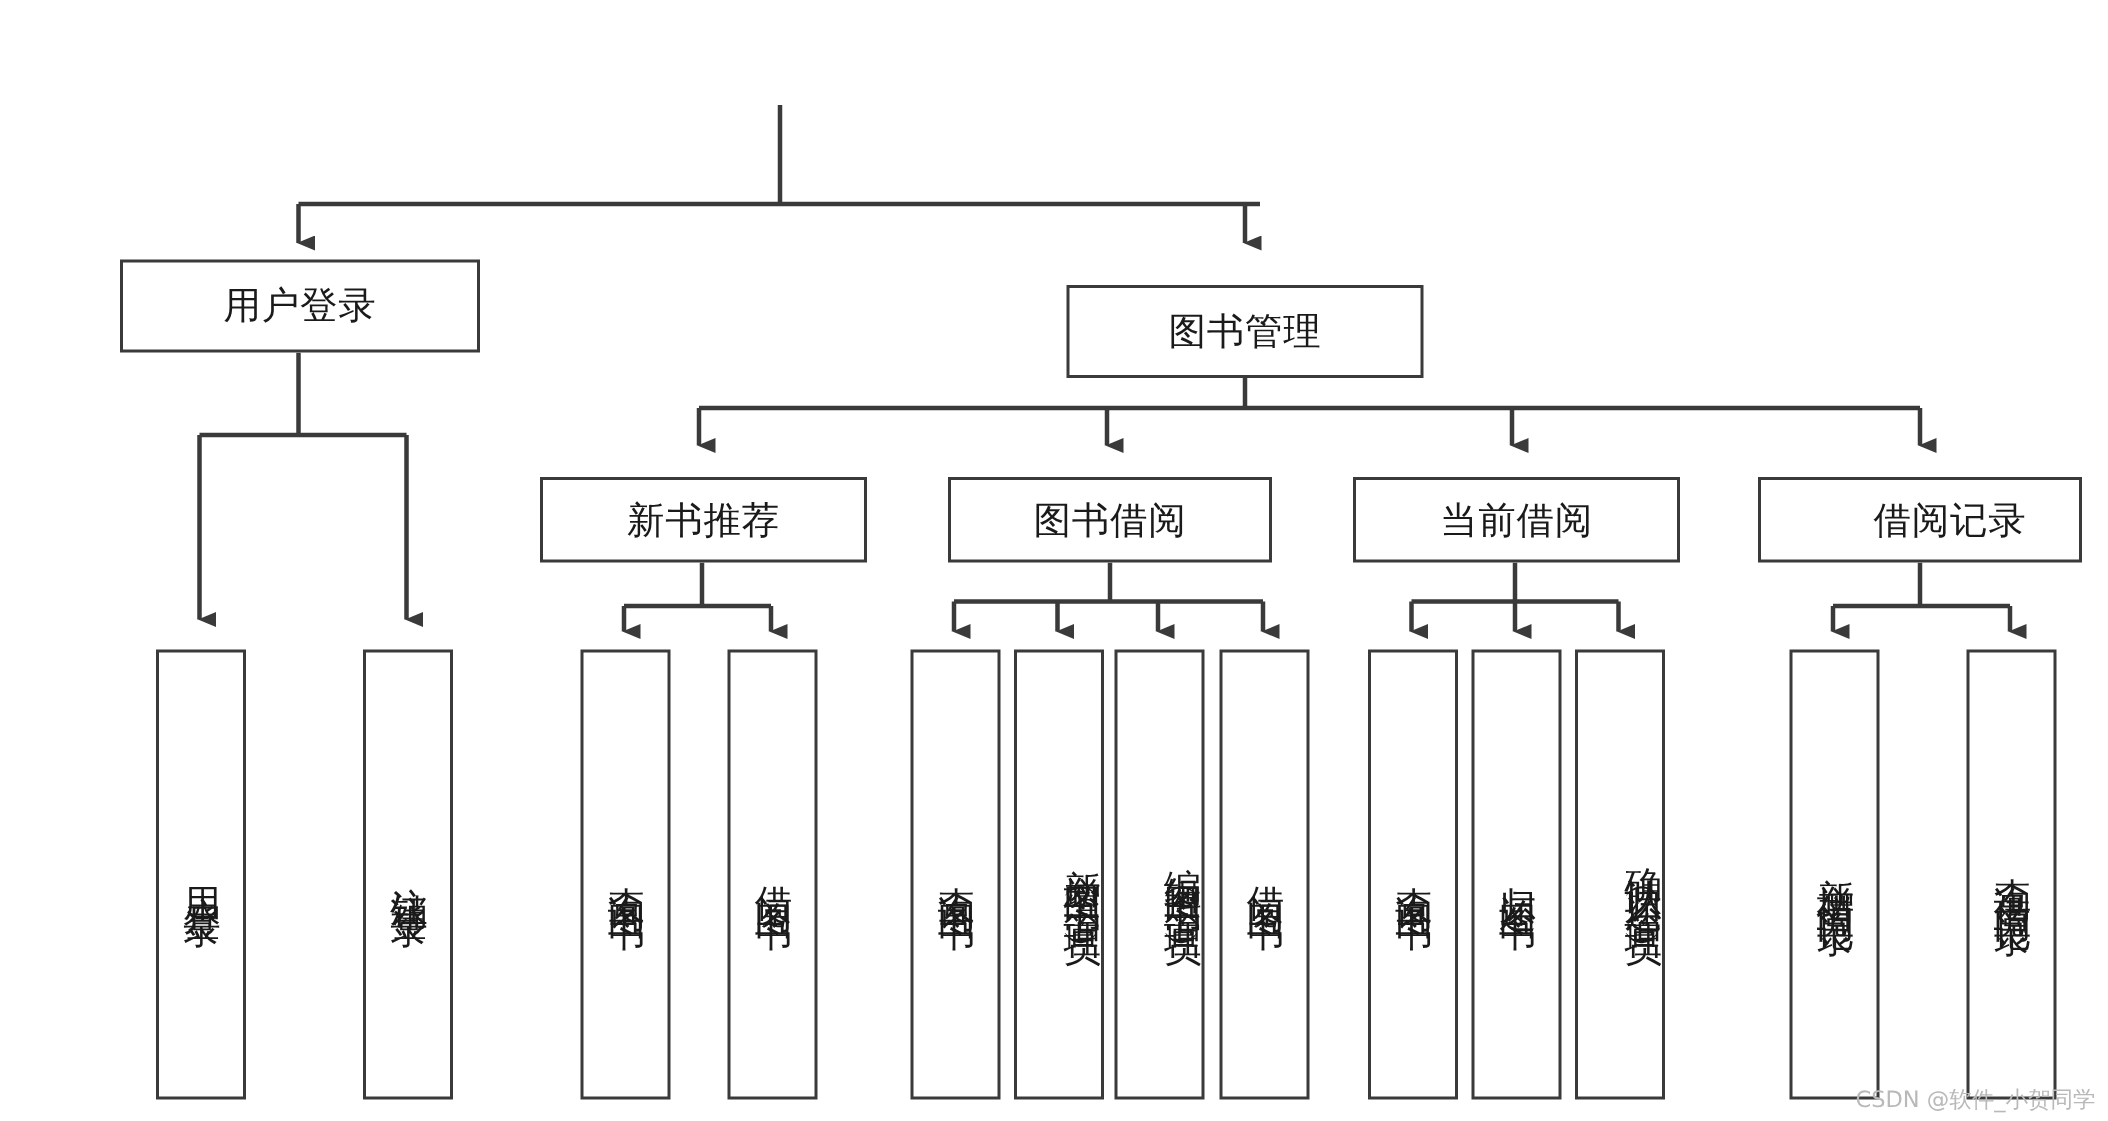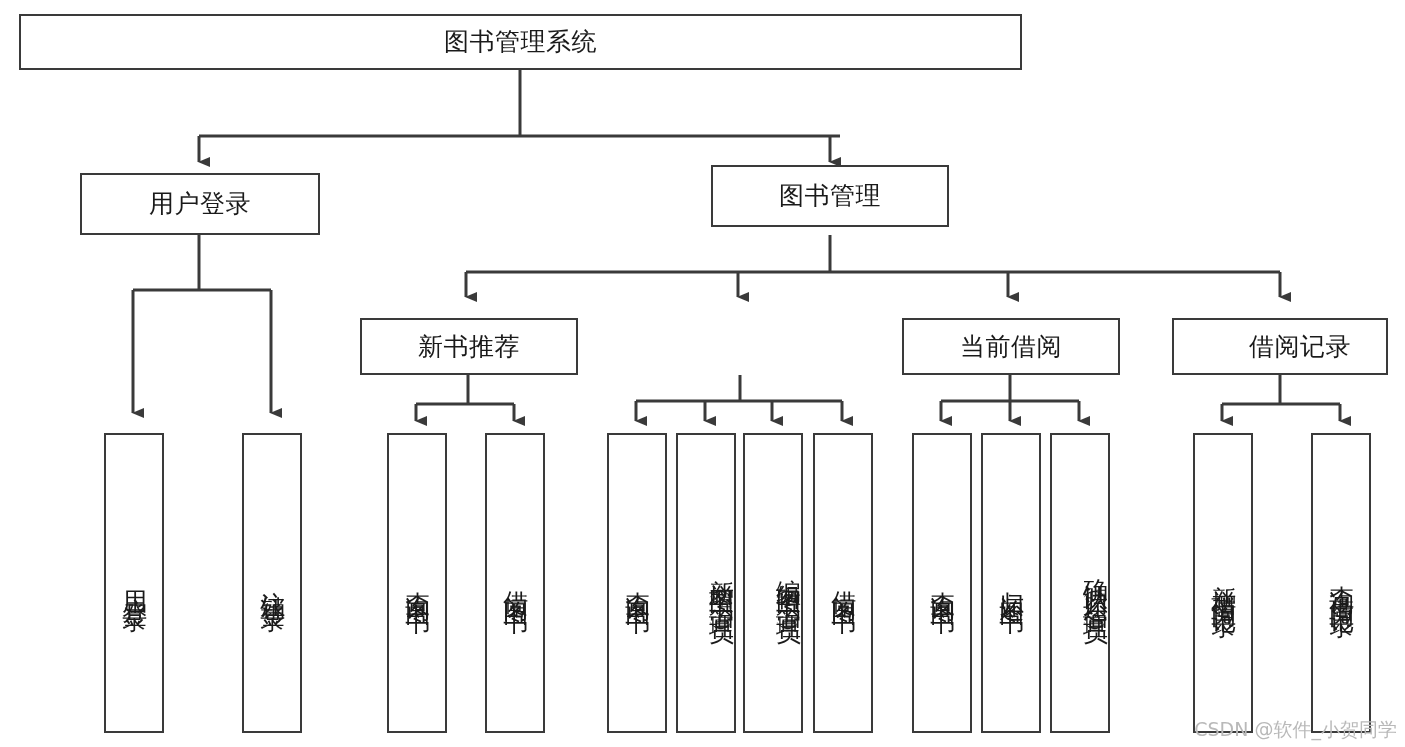--- a/index.html
+++ b/index.html
@@ -54,21 +54,21 @@
     padding-top: 6px;
   }
   .node-v.mid {
     align-items: center;
     padding-top: 0;
   }
   .watermark {
     position: absolute;
     right: 8px;
     bottom: 4px;
-    font-size: 19px;
+    font-size: 15px;
     color: #b9b9b9;
     white-space: nowrap;
     z-index: 3;
     font-family: "DejaVu Sans", "Liberation Sans", sans-serif;
   }
 </style>
 </head>
 <body>
 
 <div id="diagram">
@@ -116,33 +116,33 @@
       <path d="M1010,401 L1010,421" marker-end="url(#arw)"></path>
       <path d="M1079,401 L1079,421" marker-end="url(#arw)"></path>
 
       <path d="M1280,375 L1280,404"></path>
       <path d="M1222,404 L1340,404"></path>
       <path d="M1222,404 L1222,421" marker-end="url(#arw)"></path>
       <path d="M1340,404 L1340,421" marker-end="url(#arw)"></path>
     </g>
   </svg>
 
-  <div class="node node-h" style="left:19px; top:14px; width:1003px; height:56px;">
-    <span>图书管理系统</span>
-  </div>
 
   <div class="node node-h" style="left:80px; top:173px; width:240px; height:62px;">
     <span>用户登录</span>
   </div>
-  <div class="node node-h" style="left:711px; top:165px; width:238px; height:62px;">
+  <div class="node node-h" style="left:711px; top:190px; width:238px; height:62px;">
     <span>图书管理</span>
   </div>
 
   <div class="node node-h" style="left:360px; top:318px; width:218px; height:57px;align-items:center;">
     <span>新书推荐</span>
+  </div>
+  <div class="node node-h" style="left:632px; top:318px; width:216px; height:57px;">
+    <span>图书借阅</span>
   </div>
   <div class="node node-h" style="left:902px; top:318px; width:218px; height:57px;">
     <span>当前借阅</span>
   </div>
   <div class="node node-h" style="left:1172px; top:318px; width:216px; height:57px;padding-left:40px;">
     <span>借阅记录</span>
   </div>
 
   <div class="node node-v mid" style="left:104px; top:433px; width:60px; height:300px;">
     <span>用户登录</span>

